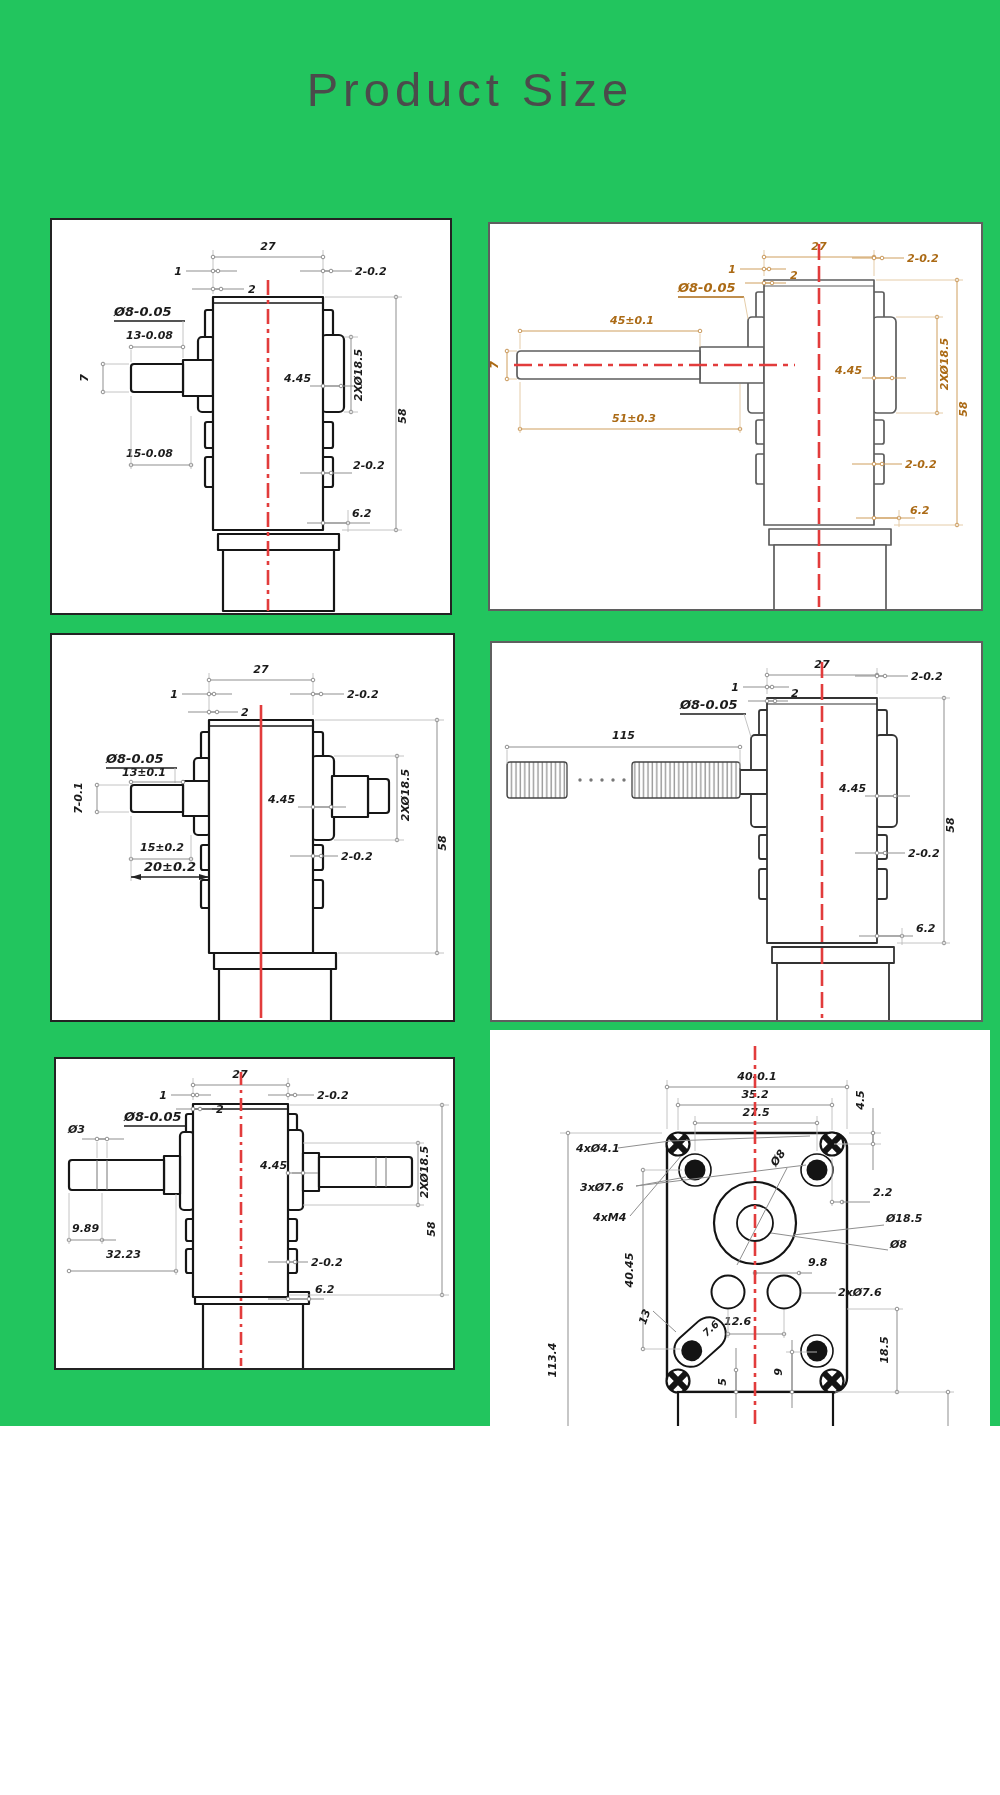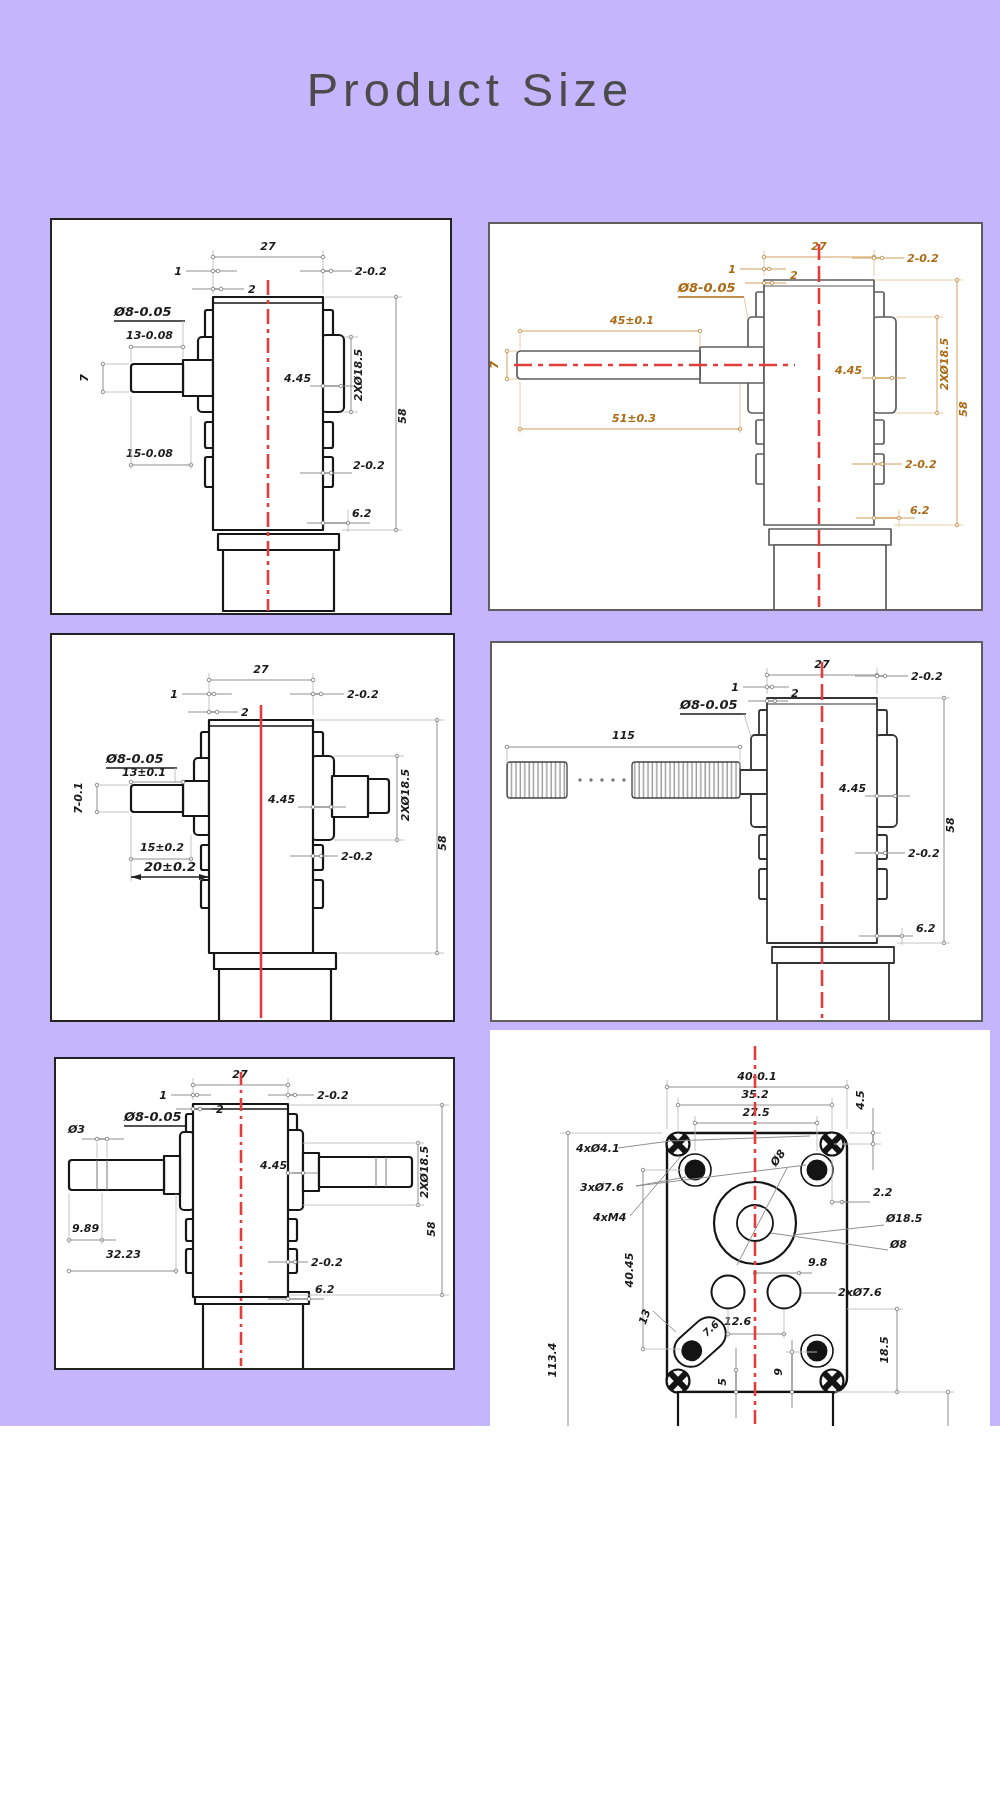--- a/index.html
+++ b/index.html
@@ -1,16 +1,16 @@
 <!DOCTYPE html>
 <html><head>
 <meta charset="utf-8">
 <style>
   html,body{margin:0;padding:0;background:#fff;}
-  #page{position:relative;width:1000px;height:1426px;background:#c4b5fd;overflow:hidden;
+  #page{position:relative;width:1000px;height:1426px;background:#22c55e;overflow:hidden;
         font-family:"Liberation Sans",sans-serif;text-decoration:underline;}
   .title{position:absolute;top:62px;left:0;width:940px;text-align:center;
          font-size:47px;font-weight:400;color:#4b4b4b;letter-spacing:5px;
          font-family:"Liberation Sans",sans-serif;}
   .panel{position:absolute;background:#fff;box-sizing:border-box;}
   .pb-dark{border:2px solid #232323;}
   .pb-gray{border:2px solid #5f5f5f;}
   svg{display:block;}
   
   .ol{fill:#fff;stroke:#161616;stroke-width:2.2;stroke-linejoin:round;}

